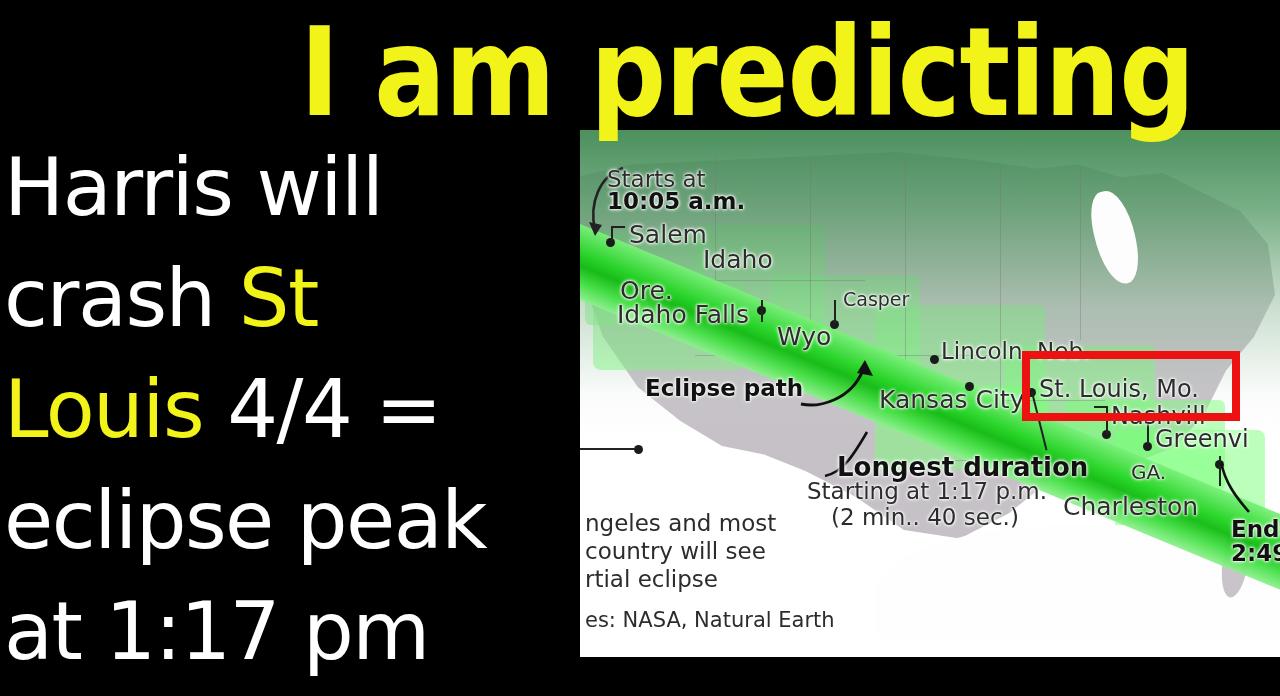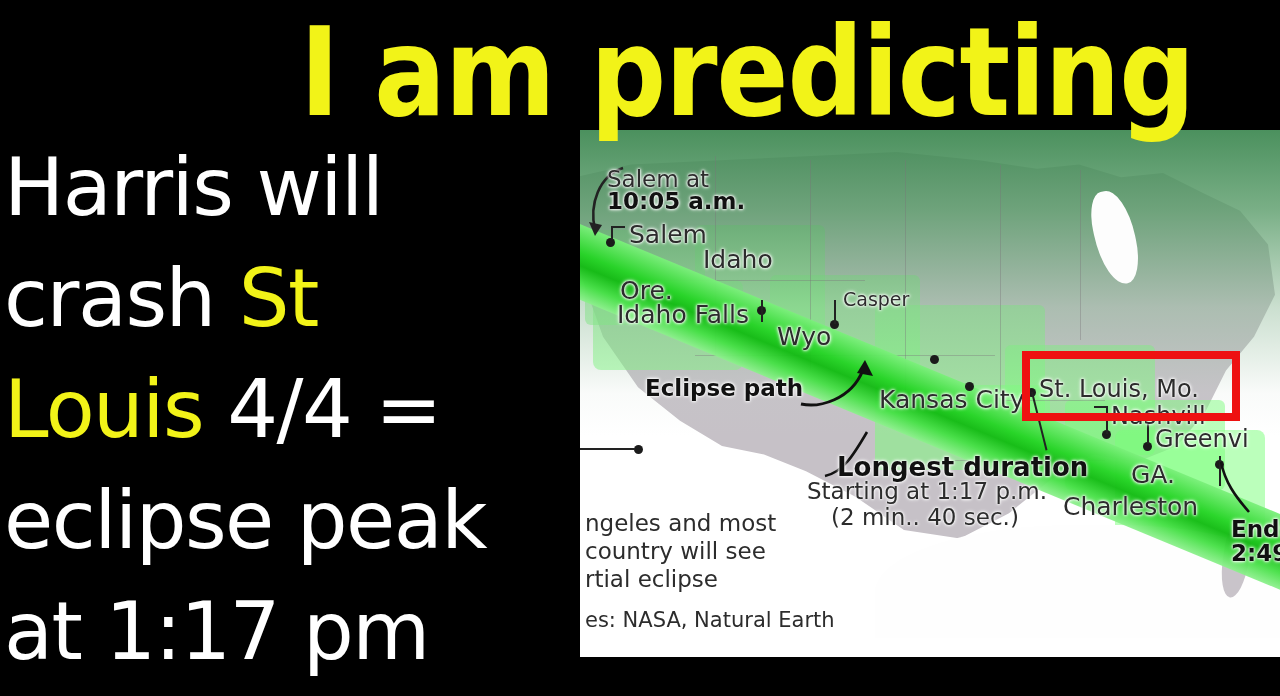--- a/index.html
+++ b/index.html
@@ -174,34 +174,35 @@
       </svg>
 
       <svg class="arrow-svg" style="left:248px;top:300px;" width="50" height="48" viewBox="0 0 50 48">
         <path d="M2 46 C20 42, 30 26, 44 2" stroke="#111" stroke-width="2.6" fill="none"></path>
       </svg>
 
       <svg class="arrow-svg" style="left:640px;top:330px;" width="40" height="60" viewBox="0 0 40 60">
         <path d="M6 2 C10 22, 20 36, 34 52" stroke="#111" stroke-width="2.6" fill="none"></path>
       </svg>
 
-      <div class="mlabel" style="left:32px;top:36px;font-size:23px;">Salem at</div>
+      <div class="mlabel" style="left:32px;top:36px;font-size:23px;">Starts at</div>
       <div class="mlabel bold" style="left:32px;top:58px;font-size:23px;">10:05 a.m.</div>
 
       <div class="mlabel" style="left:54px;top:90px;font-size:25px;">Salem</div>
       <div class="mlabel" style="left:128px;top:115px;font-size:25px;">Idaho</div>
       <div class="mlabel" style="left:45px;top:146px;font-size:25px;">Ore.</div>
       <div class="mlabel" style="left:42px;top:170px;font-size:25px;">Idaho Falls</div>
       <div class="mlabel" style="left:268px;top:158px;font-size:19px;">Casper</div>
       <div class="mlabel" style="left:202px;top:192px;font-size:25px;">Wyo</div>
+      <div class="mlabel" style="left:366px;top:208px;font-size:23px;">Lincoln, Neb.</div>
       <div class="mlabel" style="left:272px;top:255px;font-size:25px;padding-left:32px;">Kansas City</div>
       <div class="mlabel" style="left:464px;top:245px;font-size:24px;">St. Louis, Mo.</div>
       <div class="mlabel" style="left:536px;top:272px;font-size:24px;">Nashvill</div>
       <div class="mlabel" style="left:580px;top:295px;font-size:24px;">Greenvi</div>
-      <div class="mlabel" style="left:556px;top:330px;font-size:25px;">GA.</div>
+      <div class="mlabel" style="left:556px;top:330px;font-size:20px;">GA.</div>
       <div class="mlabel" style="left:488px;top:362px;font-size:25px;">Charleston</div>
 
       <div class="mlabel bold" style="left:70px;top:245px;font-size:23px;">Eclipse path</div>
 
       <div class="mlabel bold" style="left:262px;top:322px;font-size:26px;">Longest  duration</div>
       <div class="mlabel" style="left:232px;top:348px;font-size:23px;">Starting at 1:17 p.m.</div>
       <div class="mlabel" style="left:256px;top:374px;font-size:23px;text-align:center;">(2 min.. 40 sec.)</div>
 
       <div class="mlabel bold" style="left:656px;top:386px;font-size:23px;">Ends</div>
       <div class="mlabel bold" style="left:656px;top:410px;font-size:23px;">2:49</div>

